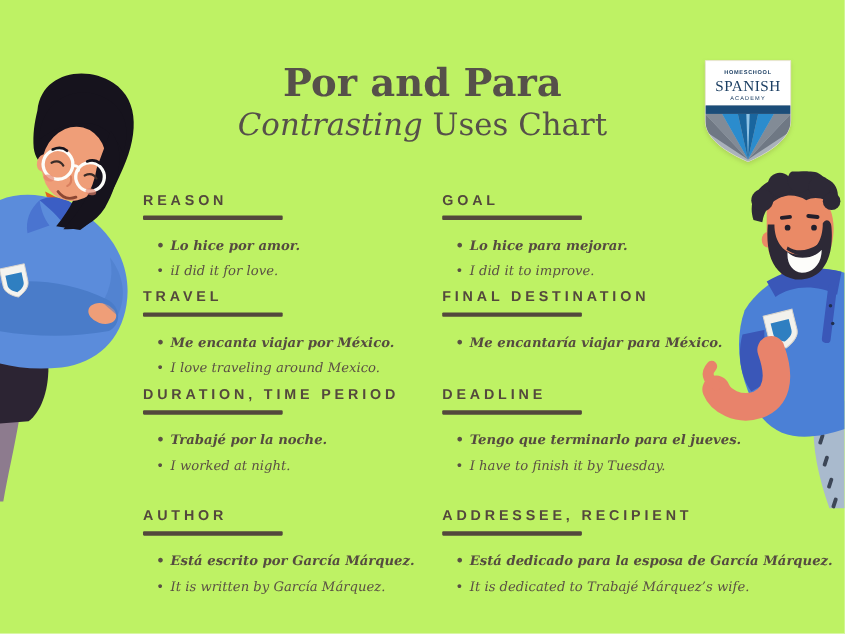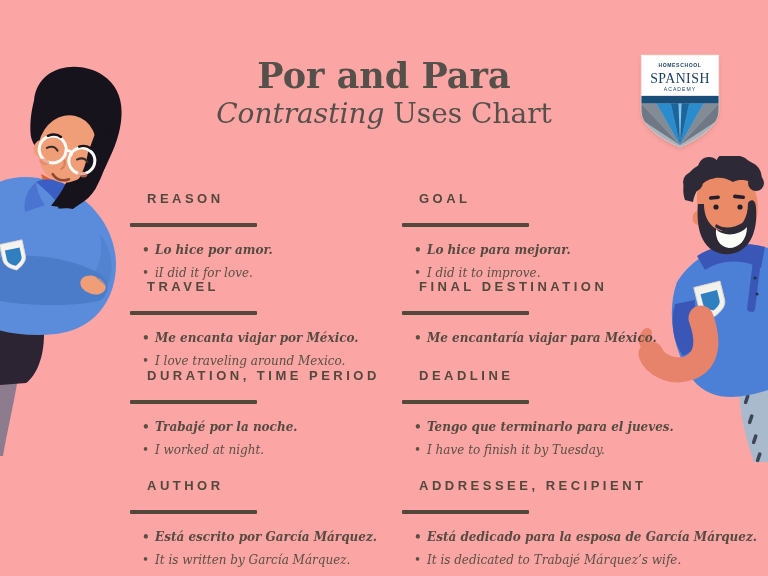--- a/index.html
+++ b/index.html
@@ -1,29 +1,29 @@
 <!DOCTYPE html>
 <html><head>
 <meta charset="utf-8">
 <style>
   html,body{margin:0;padding:0;}
   .canvas{
     position:relative;width:768px;height:576px;overflow:hidden;
-    background:#fca5a5;
+    background:#bef264;
     font-family:"Liberation Sans",sans-serif;
   }
   
   .title{position:absolute;top:56px;left:0;right:0;text-align:center;color:#56504a;}
   .title .t1{font-family:"DejaVu Serif",serif;font-weight:bold;font-size:35px;line-height:1.15;}
   .title .t2{font-family:"DejaVu Serif",serif;font-size:28px;line-height:1.25;}
   .title .t2 em{font-style:italic;}
   
   .cell{position:absolute;width:366px;}
   .cell h3{
-    margin:17px;font-size:13px;font-weight:bold;letter-spacing:3.5px;
+    margin:0;font-size:13px;font-weight:bold;letter-spacing:3.5px;
     color:#53483c;font-family:"Liberation Sans",sans-serif;
   }
   .rule{width:127px;height:4px;background:#53483c;border-radius:1px;margin-top:7px;}
   .cell ul{list-style:none;margin:12px 0 0 0;padding:0 0 0 12px;}
   .cell li{
     position:relative;padding-left:13px;white-space:nowrap;
     font-family:"DejaVu Serif",serif;font-style:italic;font-size:12px;
     line-height:23px;color:#5a5044;
   }
   .cell li::before{content:"•";position:absolute;left:0;top:0;font-style:normal;color:#5a5044;}

